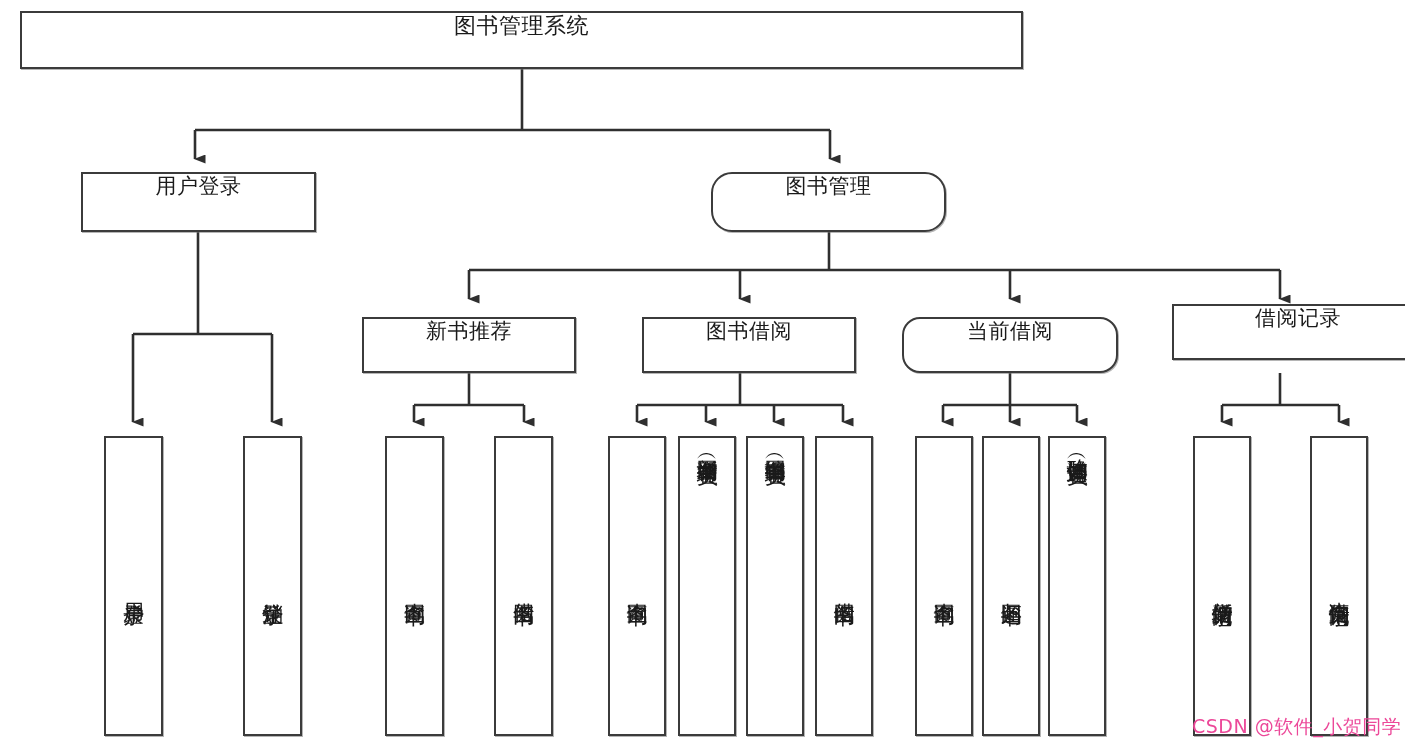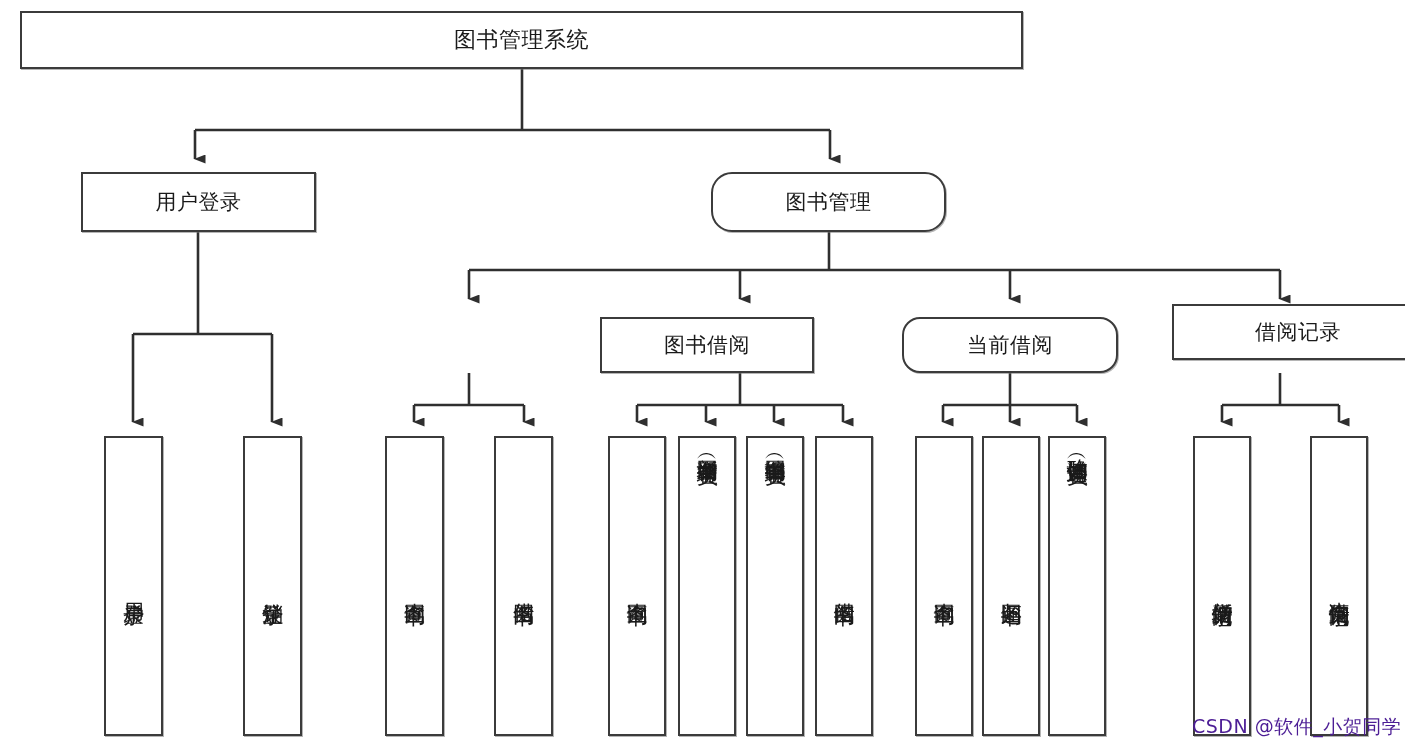--- a/index.html
+++ b/index.html
@@ -26,21 +26,20 @@
     width: 1405px;
     height: 747px;
     pointer-events: none;
   }
   .node {
     position: absolute;
     box-sizing: border-box;
     background: #ffffff;
     border: 2.5px solid #3b3b3b;
     display: flex;
-    align-items: center;
     justify-content: center;
     color: #1a1a1a;
     box-shadow: 1px 1px 0 rgba(120,120,120,0.55);
   }
   .node .label {
     display: block;
     text-align: center;
     line-height: 1.18;
     letter-spacing: 0.5px;
   }
@@ -59,21 +58,21 @@
   .node.vertical .label {
     writing-mode: vertical-rl;
     text-orientation: upright;
     font-size: 21px;
     line-height: 1.06;
     letter-spacing: 1px;
     white-space: nowrap;
   }
   .watermark {
     position: absolute;
-    color: #4c1d95;
+    color: #ec4899;
     font-size: 19px;
     letter-spacing: 0.5px;
     white-space: nowrap;
     user-select: none;
   }
 </style>
 </head>
 <body>
 
 <div id="diagram">
@@ -134,22 +133,25 @@
   </div>
 
   <div class="node horizontal" style="left:81px; top:172px; width:235px; height:60px;">
     <span class="label">用户登录</span>
   </div>
 
   <div class="node horizontal" style="left:711px; top:172px; width:235px; height:60px;border-radius:21px;">
     <span class="label">图书管理</span>
   </div>
 
-
-  <div class="node horizontal" style="left:600px; top:317px; width:214px; height:56px;">
+  <div class="node horizontal" style="left:362px; top:317px; width:214px; height:56px;">
+    <span class="label">新书推荐</span>
+  </div>
+
+  <div class="node horizontal" style="left:642px; top:317px; width:214px; height:56px;">
     <span class="label">图书借阅</span>
   </div>
 
   <div class="node horizontal" style="left:902px; top:317px; width:216px; height:56px;border-radius:18px;">
     <span class="label">当前借阅</span>
   </div>
 
   <div class="node horizontal" style="left:1172px; top:304px; width:252px; height:56px;">
     <span class="label">借阅记录</span>
   </div>

